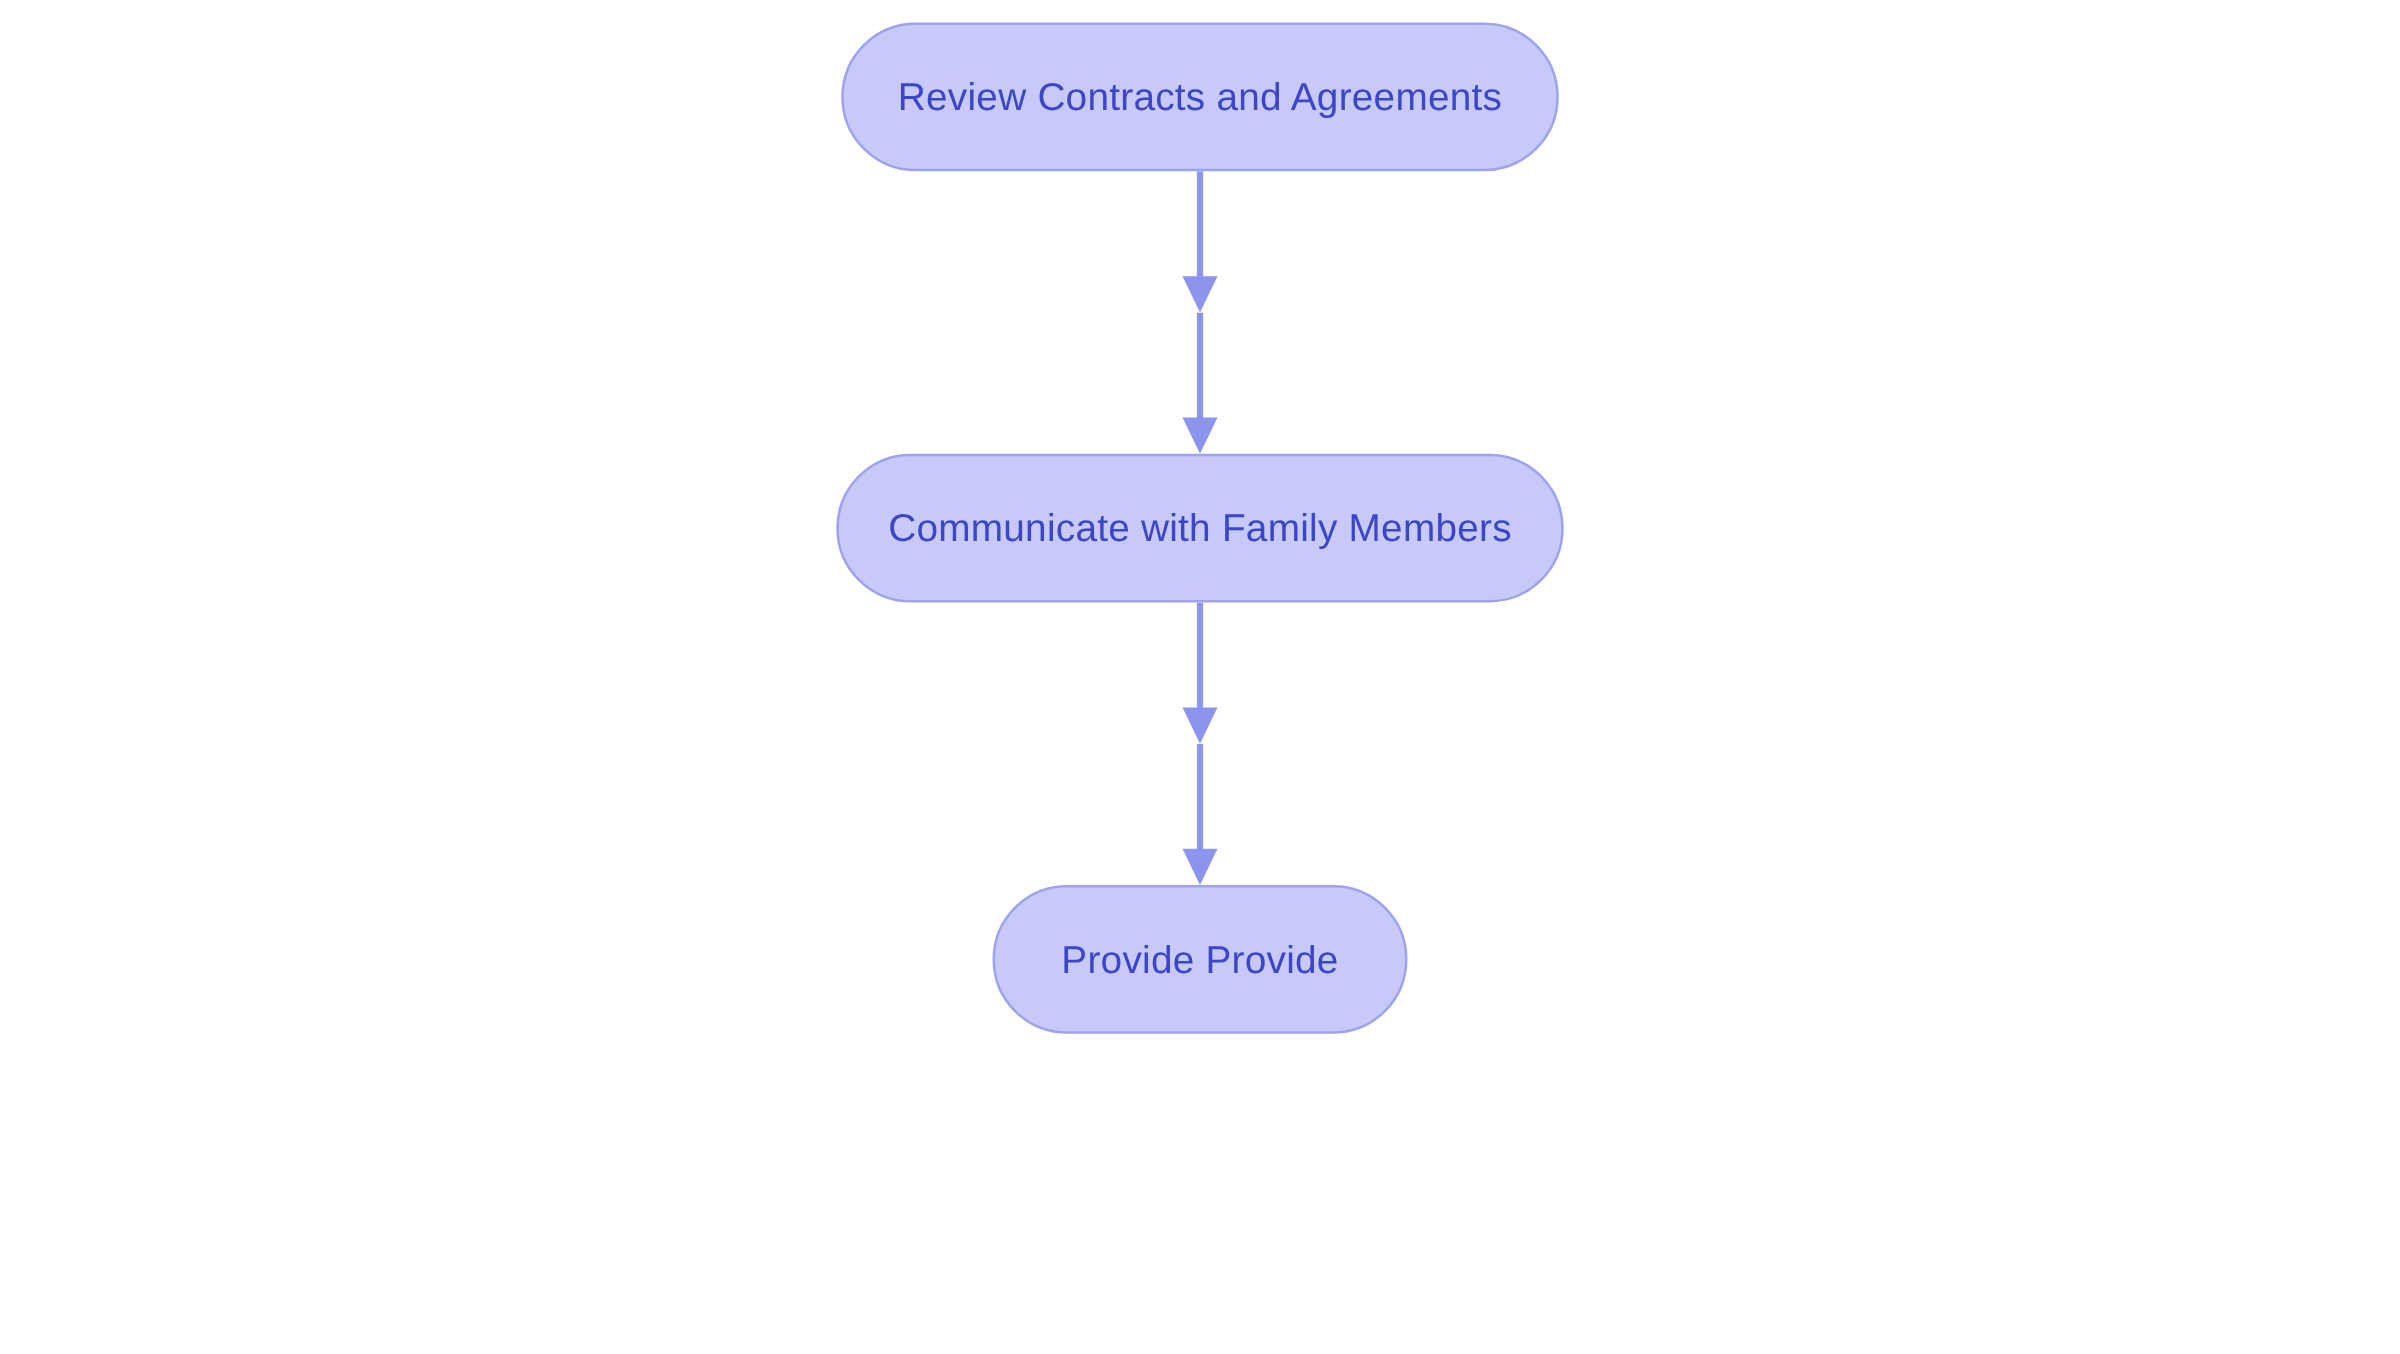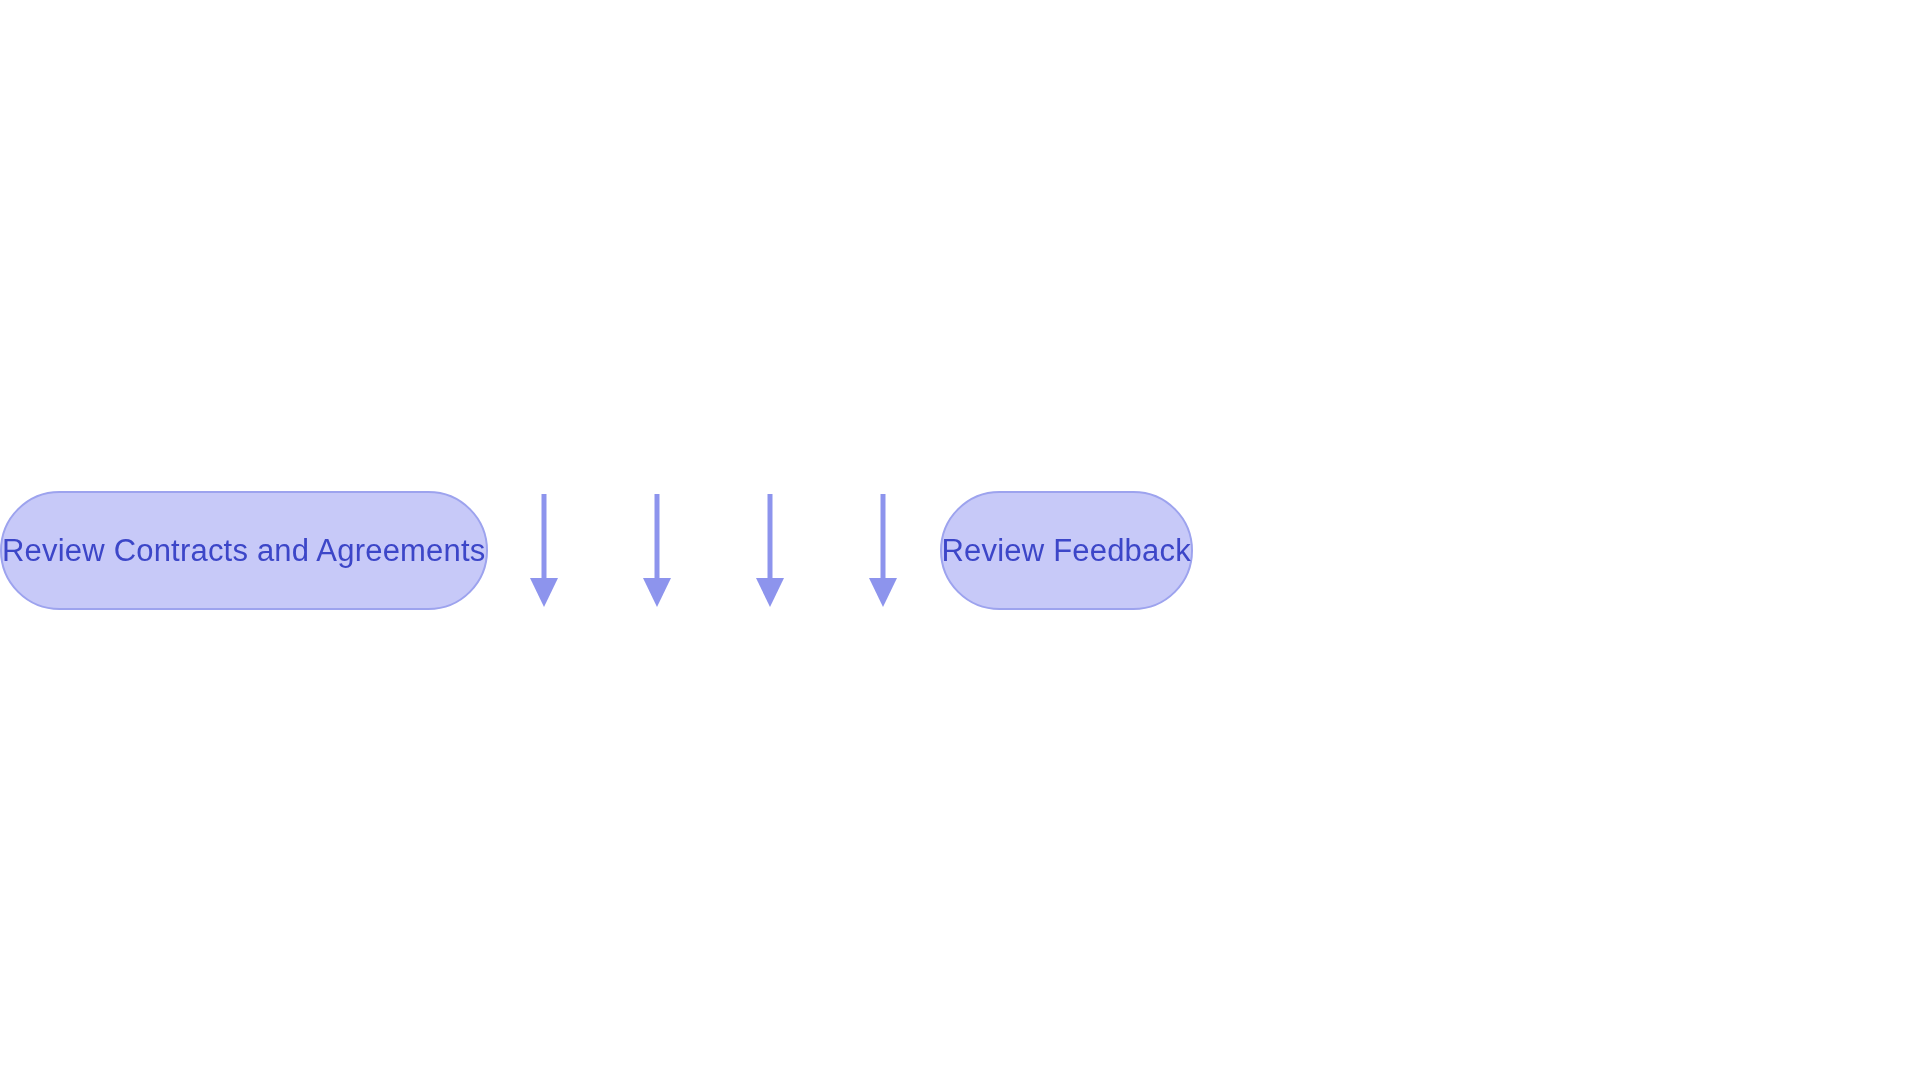--- a/index.html
+++ b/index.html
@@ -10,21 +10,21 @@
     --bg:#ffffff;
   }
   *{margin:0;padding:0;box-sizing:border-box;}
   html,body{background:var(--bg);}
   body{
     width:1920px;height:1083px;overflow:hidden;
     font-family:"Liberation Sans", sans-serif;
   }
   .canvas{
     width:1920px;height:1083px;
-    display:flex;flex-direction:row;align-items:center;
+    display:flex;flex-direction:column;align-items:center;
     padding-top:18px;
   }
   .node{
     height:119px;
     flex:0 0 119px;
     background:var(--node-fill);
     border:2px solid var(--node-border);
     border-radius:60px;
     display:flex;align-items:center;justify-content:center;
     color:var(--node-text);
@@ -63,33 +63,36 @@
   </div>
 
 
   <div class="arrow">
     <svg width="30" height="113" viewBox="0 0 30 113" aria-hidden="true">
       <line x1="15" y1="0" x2="15" y2="88" stroke="currentColor" stroke-width="5"></line>
       <polygon points="1,84 29,84 15,113" fill="currentColor"></polygon>
     </svg>
   </div>
 
+  <div class="node n2">
+    <span>Communicate with Family Members</span>
+  </div>
 
   <div class="arrow">
     <svg width="30" height="113" viewBox="0 0 30 113" aria-hidden="true">
       <line x1="15" y1="0" x2="15" y2="88" stroke="currentColor" stroke-width="5"></line>
       <polygon points="1,84 29,84 15,113" fill="currentColor"></polygon>
     </svg>
   </div>
 
 
   <div class="arrow">
     <svg width="30" height="113" viewBox="0 0 30 113" aria-hidden="true">
       <line x1="15" y1="0" x2="15" y2="88" stroke="currentColor" stroke-width="5"></line>
       <polygon points="1,84 29,84 15,113" fill="currentColor"></polygon>
     </svg>
   </div>
 
   <div class="node n4">
-    <span>Review Feedback</span>
+    <span>Provide Provide</span>
   </div>
 
 </div>
 
 </body></html>

